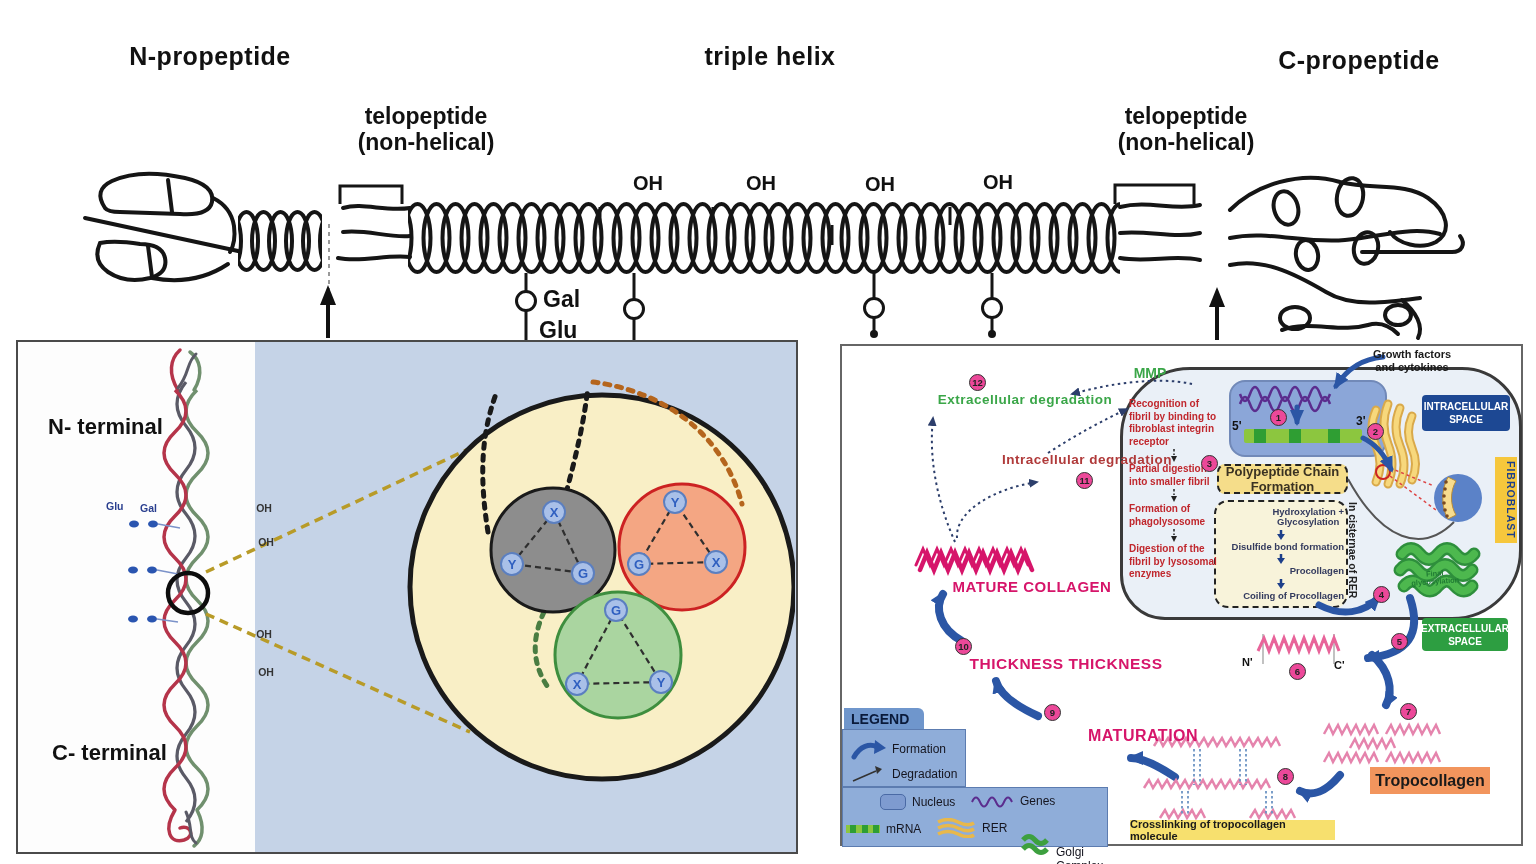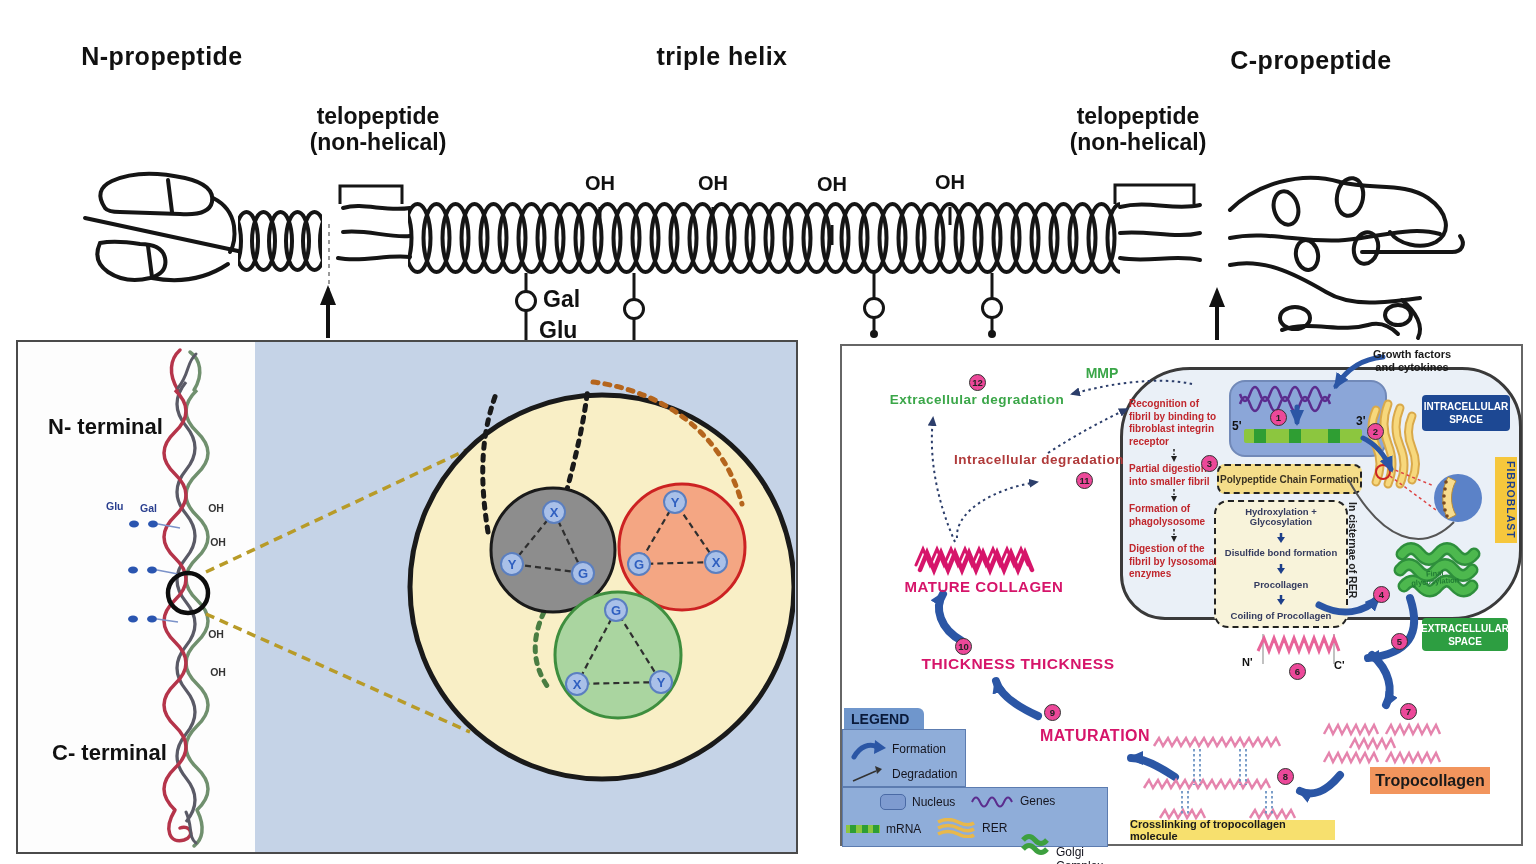--- a/index.html
+++ b/index.html
@@ -1,21 +1,21 @@
 <!DOCTYPE html>
 <html><head>
 <meta charset="utf-8">
 <style>
   html,body{margin:0;padding:0;background:#fff;}
   #stage{position:relative;width:1536px;height:864px;background:#fff;overflow:hidden;
          font-family:"Liberation Sans","DejaVu Sans",sans-serif;color:#111;}
   .abs{position:absolute;}
   svg{display:block;}
   
-  .lbl{position:absolute;white-space:pre-line;transform:translateX(-50%);text-align:center;font-weight:bold;color:#111;}
+  .lbl{position:absolute;white-space:pre-line;transform:translateX(-50%);text-align:center;font-weight:bold;color:#111;margin-left:48px;}
   .lblL{position:absolute;white-space:pre-line;text-align:left;font-weight:bold;color:#111;}
   
   .t-head{font-size:25px;letter-spacing:.5px;}
   .t-telo{font-size:23px;line-height:1.15;}
   .t-oh{font-size:20px;font-weight:bold;}
   .t-sugar{font-size:23px;font-weight:bold;}
   
   #leftPanel{left:16px;top:340px;width:782px;height:514px;border:2.5px solid #4a4a4a;background:#fdfdfd;box-sizing:border-box;}
   .lp-blue{position:absolute;left:237px;top:0;right:0;bottom:0;background:#c5d3e7;}
   .lp-term{font-size:22px;}
@@ -30,25 +30,25 @@
   .nucleus{position:absolute;left:387px;top:34px;width:158px;height:77px;background:#8ba6d8;border:2px solid #7189b8;
         border-radius:16px;box-sizing:border-box;}
   .mrna{position:absolute;left:402px;top:83px;width:118px;height:14px;background:#8cc63f;border-radius:2px;}
   .mrna i{position:absolute;top:0;height:14px;width:12px;background:#2f9e33;}
   .navybox{position:absolute;background:#1d4893;color:#fff;border-radius:4px;display:flex;align-items:center;justify-content:center;
         text-align:center;font-weight:bold;white-space:pre-line;}
   .greenbox{position:absolute;background:#2d9e41;color:#fff;border-radius:4px;display:flex;align-items:center;justify-content:center;
         text-align:center;font-weight:bold;white-space:pre-line;}
   .fibro{position:absolute;left:653px;top:111px;width:22px;height:86px;background:#f6c73c;color:#1d3f8a;
         writing-mode:vertical-rl;text-align:center;font-weight:bold;font-size:10.5px;letter-spacing:1px;}
-  .ppbox{position:absolute;left:375px;top:118px;width:145px;height:30px;background:#f5dd8a;border:2px dashed #222;
+  .ppbox{position:absolute;left:375px;top:118px;width:131px;height:30px;background:#f5dd8a;border:2px dashed #222;
         border-radius:8px;box-sizing:border-box;display:flex;align-items:center;justify-content:center;
-        font-size:10px;font-weight:bold;color:#3a3222;text-align:center;}
-  .rerbox{position:absolute;left:372px;top:154px;width:134px;height:128px;background:#f8f3da;border:2.5px dashed #222;
-        border-radius:14px;box-sizing:border-box;display:flex;flex-direction:column;align-items:center;
+        font-size:13px;font-weight:bold;color:#3a3222;text-align:center;}
+  .rerbox{position:absolute;left:372px;top:154px;width:134px;height:108px;background:#f8f3da;border:2.5px dashed #222;
+        border-radius:14px;box-sizing:border-box;display:flex;flex-direction:column;align-items:flex-end;
         justify-content:space-between;padding:5px 2px;}
   .rerstep{font-size:9.5px;font-weight:bold;color:#333a5e;text-align:center;white-space:pre-line;line-height:1.1;}
   .cisternae{position:absolute;left:505px;top:156px;height:106px;writing-mode:vertical-rl;
         font-size:10.5px;font-weight:bold;color:#222;}
   .redsteps{position:absolute;left:287px;top:52px;width:90px;display:flex;flex-direction:column;align-items:flex-start;gap:1px;}
   .redstep{font-size:10px;font-weight:bold;color:#c0272d;line-height:1.25;}
   .dasharrow{align-self:center;}
   .numchip{position:absolute;width:17px;height:17px;border-radius:50%;background:#ec4899;border:1.5px solid #333;
         box-sizing:border-box;display:flex;align-items:center;justify-content:center;
         font-size:9.5px;font-weight:bold;color:#222;}

